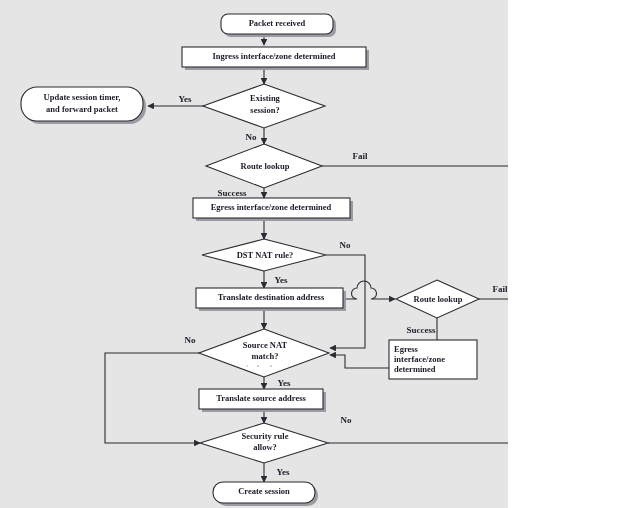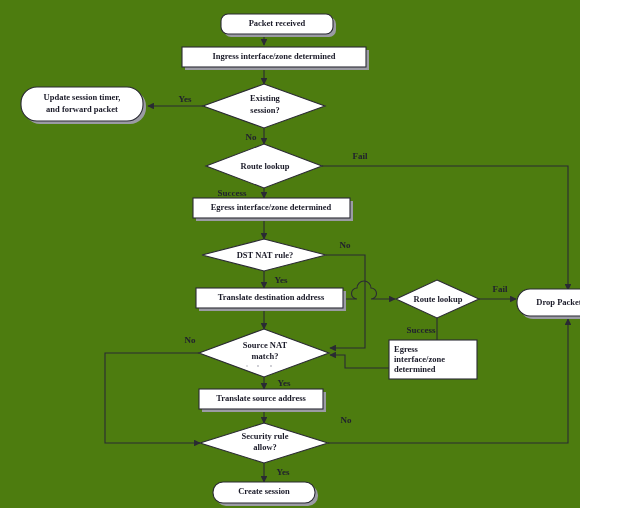--- a/index.html
+++ b/index.html
@@ -6,23 +6,23 @@
   html, body {
     margin: 0;
     padding: 0;
     background: #ffffff;
   }
   body {
     font-family: "Liberation Serif", "DejaVu Serif", serif;
   }
   #canvas {
     position: relative;
-    width: 580px;
+    width: 508px;
     height: 508px;
-    background: #4d7c0f;
+    background: #e5e5e5;
     overflow: hidden;
   }
   #flow-svg {
     position: absolute;
     top: 0;
     left: 0;
     width: 628px;
     height: 508px;
   }
   .node-text {

